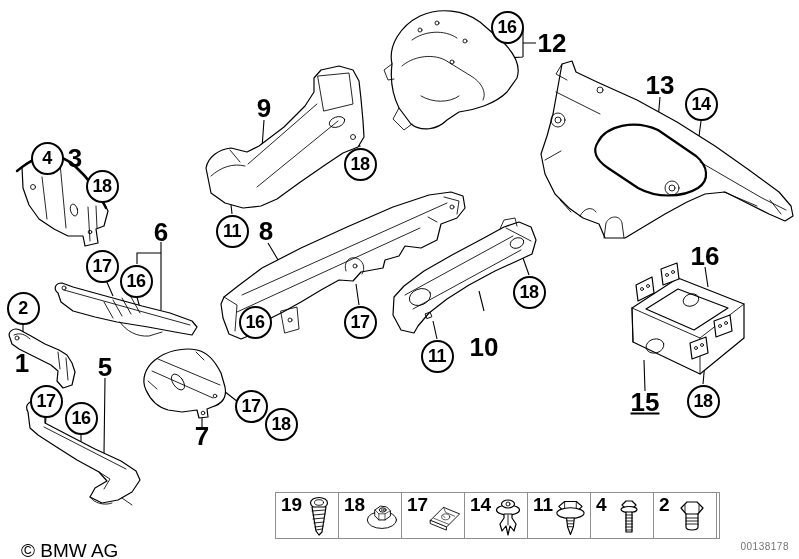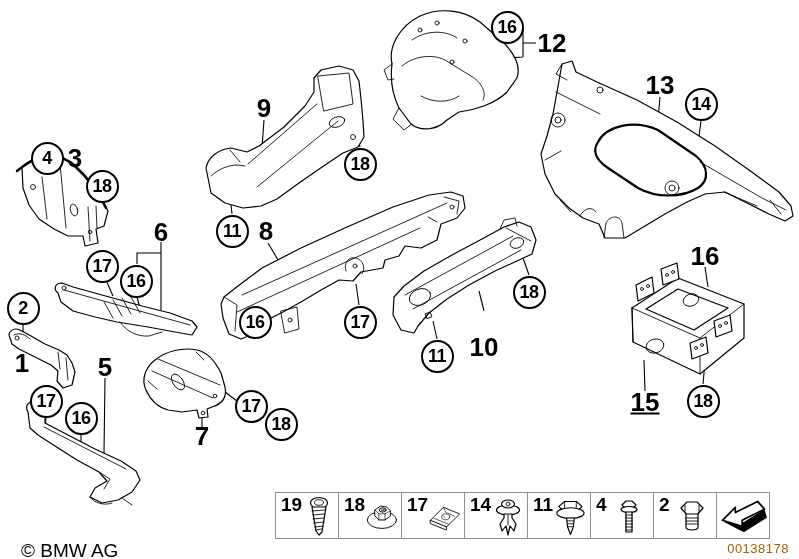--- a/index.html
+++ b/index.html
@@ -8,30 +8,30 @@
   svg.art{position:absolute;left:0;top:0}
   .p{fill:#fff;stroke:#000;stroke-width:1.2;stroke-linejoin:round;stroke-linecap:round}
   .t{fill:none;stroke:#000;stroke-width:2.4;stroke-linecap:round}
   .pt{fill:#fff;stroke:#000;stroke-width:2.2;stroke-linejoin:round}
   .d{fill:none;stroke:#000;stroke-width:.85;stroke-linejoin:round;stroke-linecap:round}
   .ld{stroke:#000;stroke-width:1.1;fill:none}
   .co{position:absolute;box-sizing:border-box;width:33px;height:33px;border:2px solid #000;
       border-radius:50%;background:#fff;display:flex;align-items:center;justify-content:center;
       font-weight:bold;font-size:18px;letter-spacing:-.5px;cursor:pointer}
   .pl{position:absolute;transform:translate(-50%,-50%);font-weight:bold;font-size:26px;cursor:pointer}
-  .legend{position:absolute;left:275px;top:492px;width:495px;height:47px;display:grid;
+  .legend{position:absolute;left:275px;top:492px;width:445px;height:47px;display:grid;
           grid-template-columns:63px 63px 63px 63px 63px 63px 63px 1fr;
           border:1px solid #8f8f8f;box-sizing:border-box;background:#fff}
   .cell{border-right:1px solid #8f8f8f;display:flex;align-items:center;
         padding:2px 2px 0 5px;box-sizing:border-box;overflow:hidden}
   .cell:last-child{border-right:none;padding:2px;justify-content:center}
   .lnum{font-weight:bold;font-size:19px;line-height:20px;align-self:flex-start}
   .cell svg{display:block;margin:0 auto}
   .copyright{position:absolute;left:21px;top:540px;font-size:19px}
-  .docnum{position:absolute;right:10px;top:541px;font-size:13px;color:#a16207;letter-spacing:.5px}
+  .docnum{position:absolute;right:10px;top:541px;font-size:10px;color:#737373;letter-spacing:.5px}
 </style>
 </head>
 <body>
 
 <div class="stage">
 
   <svg class="art" width="799" height="559" viewBox="0 0 799 559">
 
     <g>
       <path class="ld" d="M47,173 L52,190 M75,168 L78,208 M87,192 L79,200

